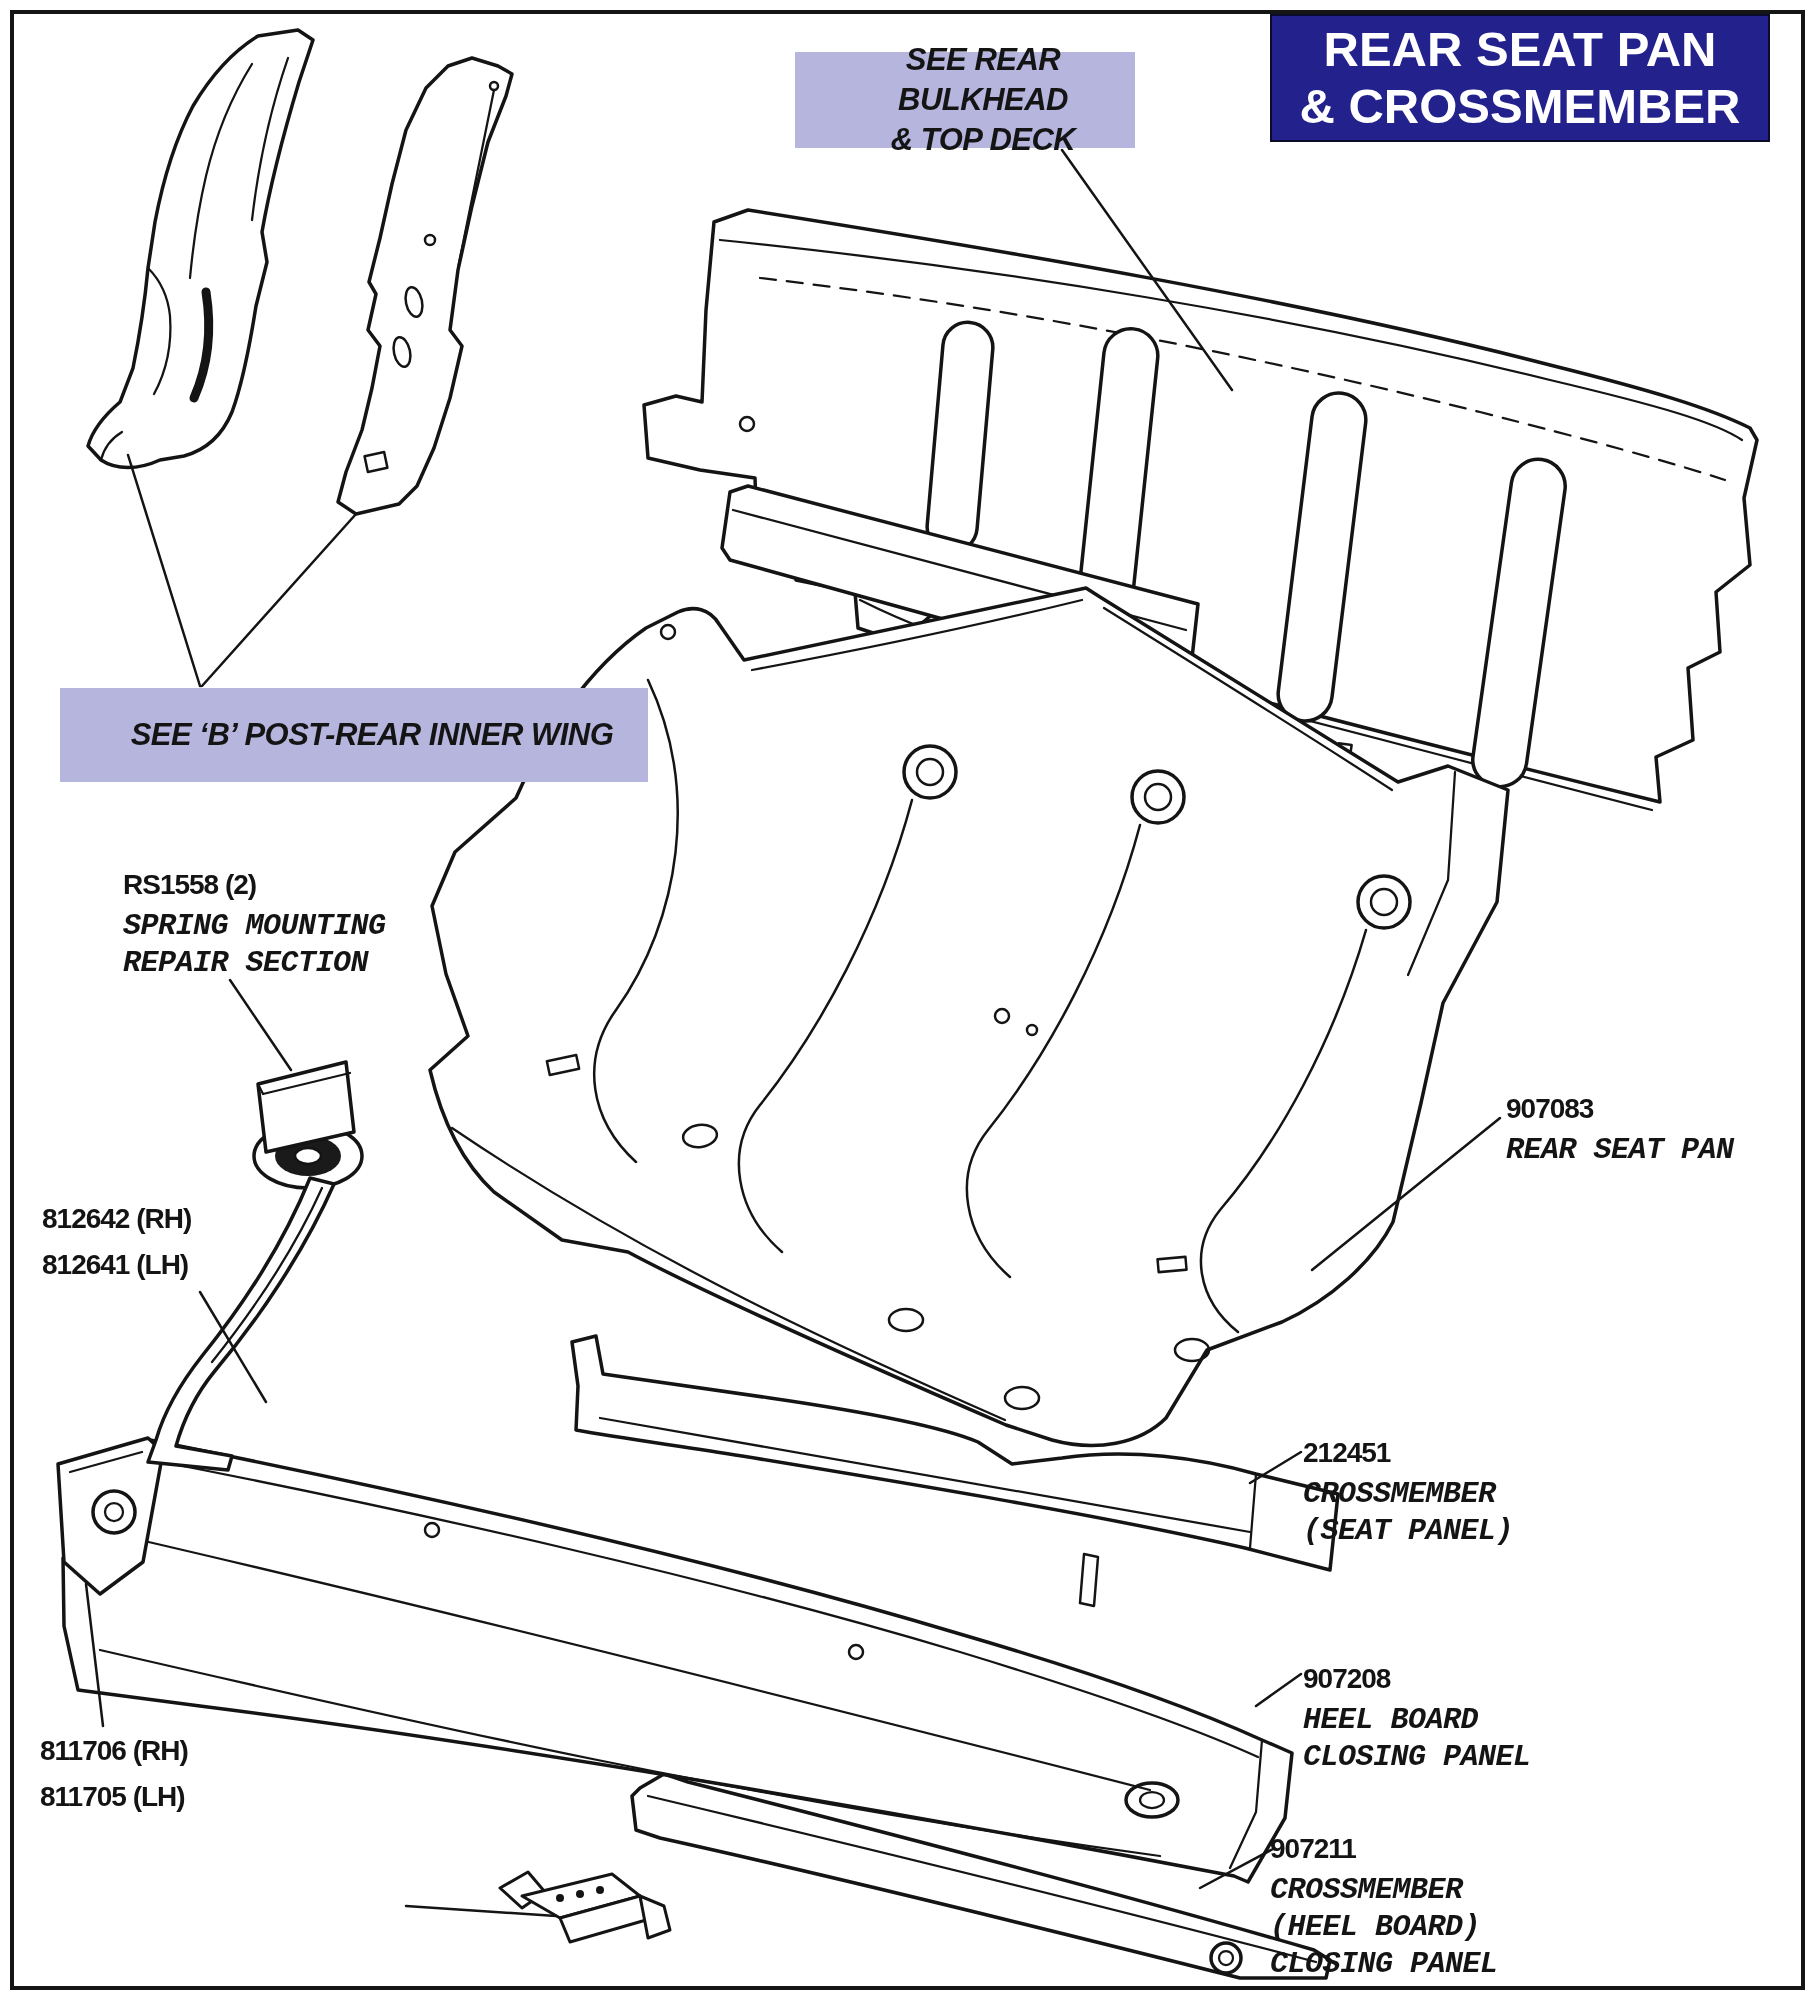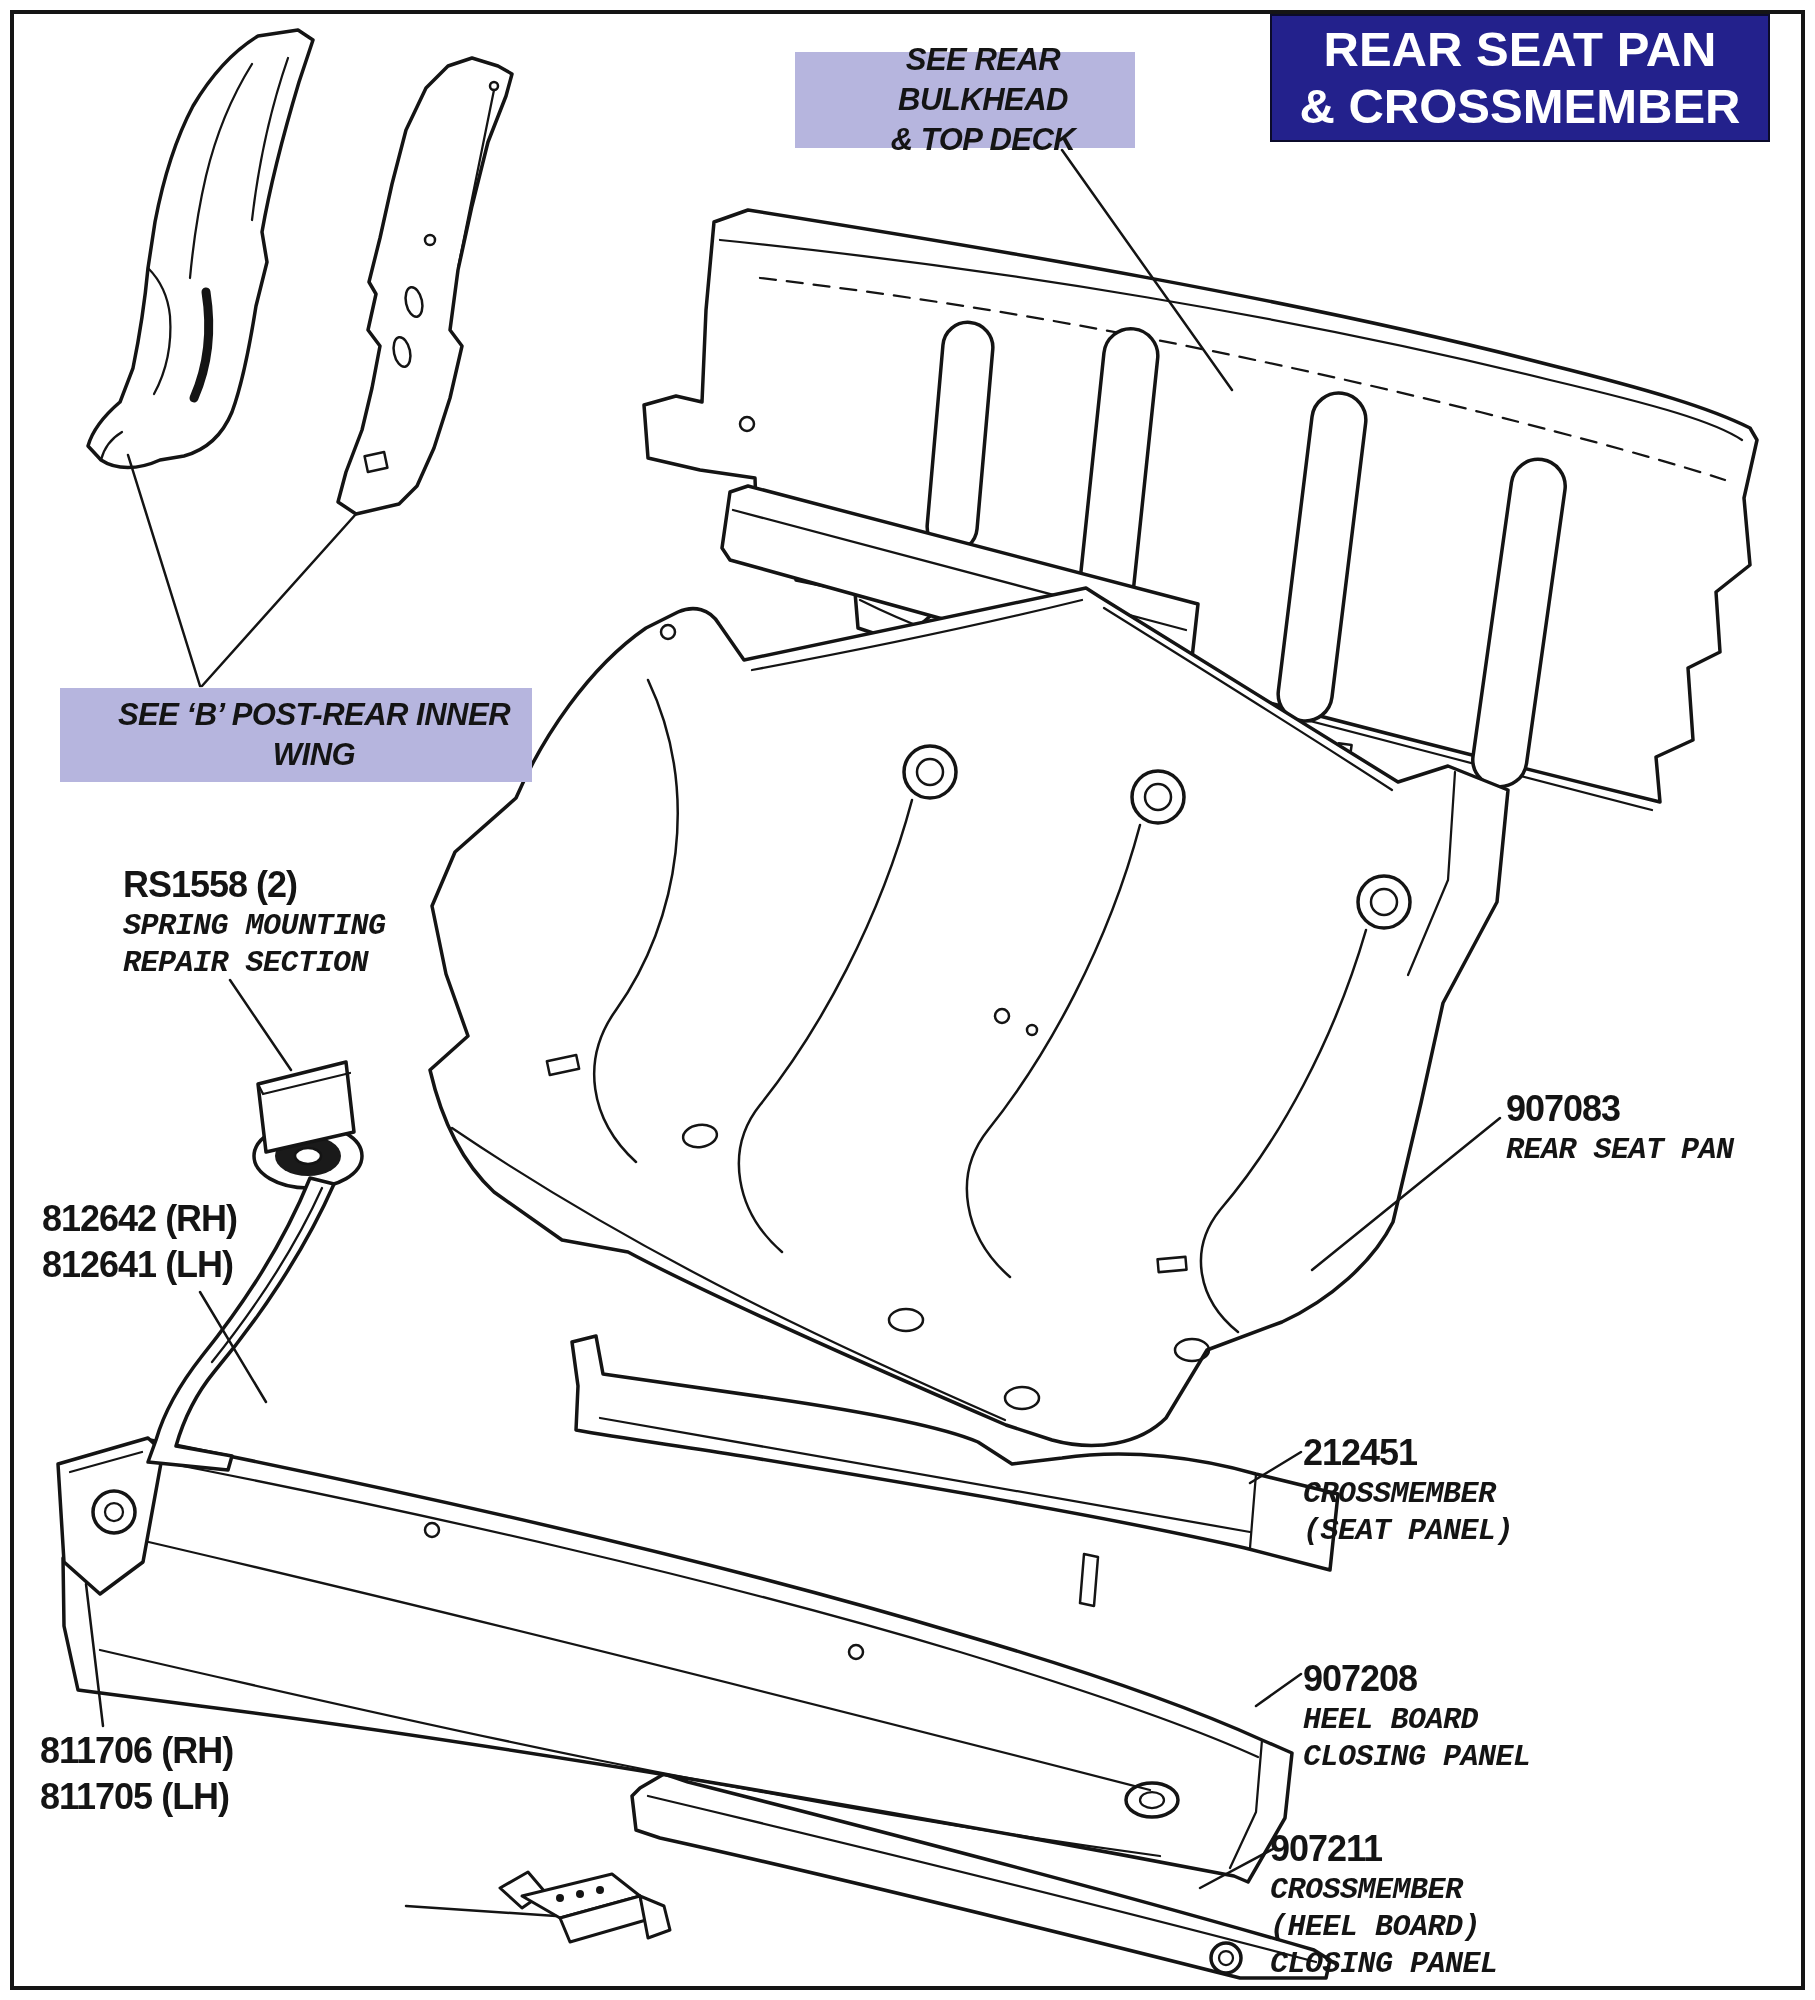--- a/index.html
+++ b/index.html
@@ -36,23 +36,23 @@
     position:absolute;
     background:var(--callout-bg);
     color:var(--ink);
     font-weight:bold;font-style:italic;
     text-align:center;
     box-sizing:border-box;
     display:flex;flex-direction:column;justify-content:center;padding-left:36px;
   }
   .callout-line{font-size:31px;line-height:40px;letter-spacing:-0.5px;}
   #callout-bulkhead{left:795px;top:52px;width:340px;height:96px;}
-  #callout-bpost{left:60px;top:688px;width:472px;height:94px;}
+  #callout-bpost{left:60px;top:688px;width:588px;height:94px;}
   .part-label{position:absolute;color:var(--ink);white-space:nowrap;}
-  .num{font-size:36px;font-weight:bold;line-height:46px;letter-spacing:-1px;}
+  .num{font-size:28px;font-weight:bold;line-height:46px;letter-spacing:-1px;}
   .desc{font-size:30px;font-weight:bold;font-style:italic;line-height:37px;letter-spacing:-0.5px;font-family:Liberation Mono, monospace;}
   #label-rs1558{left:123px;top:862px;}
   #label-spring-mount{left:42px;top:1196px;}
   #label-seat-pan{left:1506px;top:1086px;}
   #label-crossmember-seat{left:1303px;top:1430px;}
   #label-heel-board{left:1303px;top:1656px;}
   #label-heel-brackets{left:40px;top:1728px;}
   #label-crossmember-heel{left:1270px;top:1826px;}
   #label-guide-bracket{left:130px;top:1882px;width:272px;text-align:right;}
 </style>

